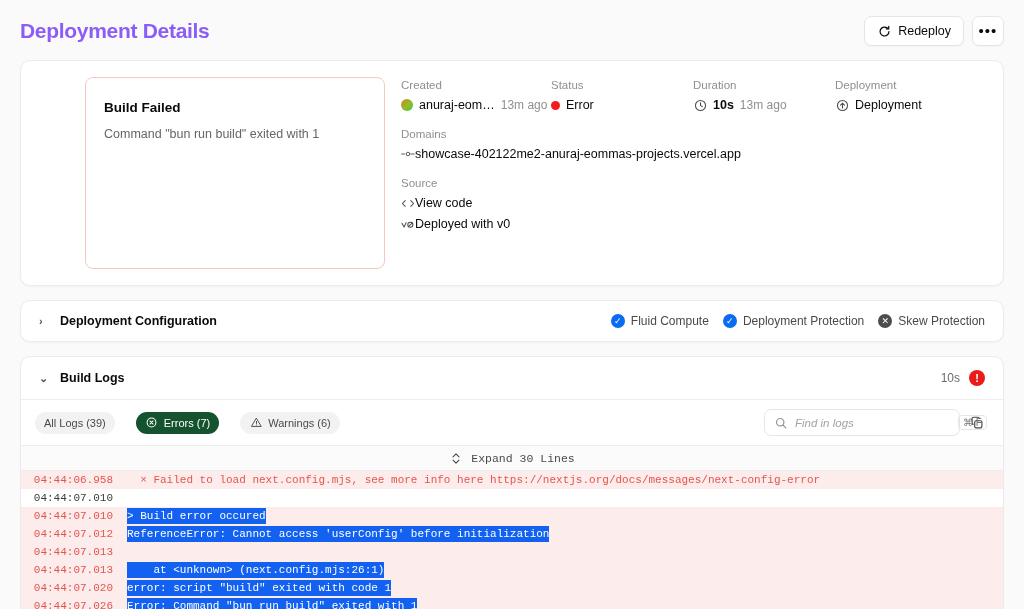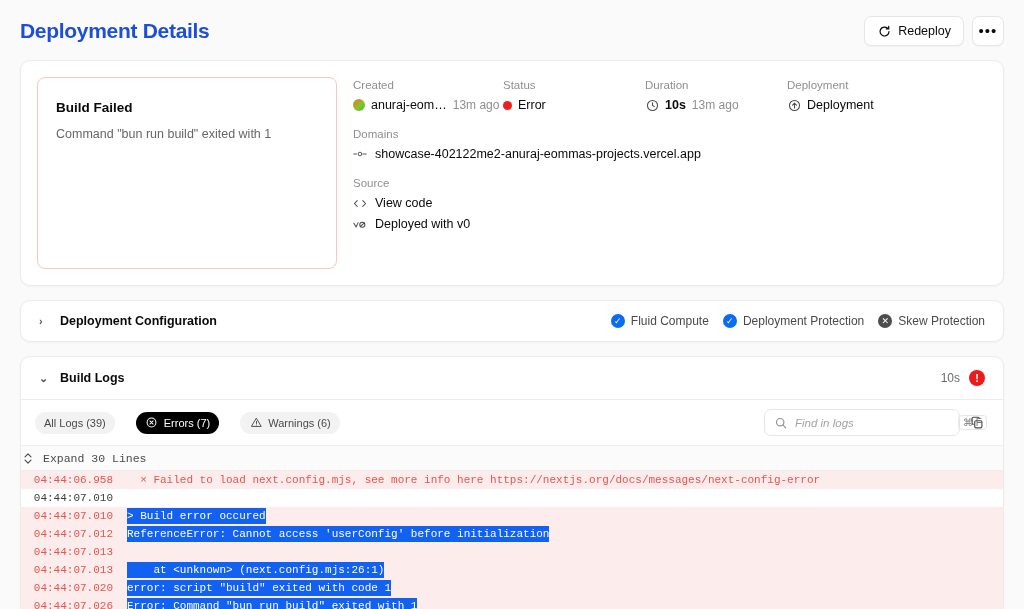--- a/index.html
+++ b/index.html
@@ -10,21 +10,21 @@
     color: #0a0a0a;
     overflow: hidden;
   }
   .page { width: 1024px; height: 609px; position: relative; }
 
   
   .page-header {
     display: flex; align-items: center; justify-content: space-between;
     padding: 16px 20px 14px 20px;
   }
-  .page-title { font-size: 21px; font-weight: 700; letter-spacing: -0.3px; color: #1d4ed8; }
+  .page-title { font-size: 21px; font-weight: 700; letter-spacing: -0.3px; color: #8b5cf6; }
   .header-actions { display: flex; align-items: center; gap: 8px; }
   .btn {
     display: inline-flex; align-items: center; gap: 7px;
     height: 30px; padding: 0 12px;
     background: #fff; border: 1px solid #e6e6e6; border-radius: 7px;
     font-size: 12.5px; font-weight: 500; color: #0a0a0a;
     box-shadow: 0 1px 1px rgba(0,0,0,.03);
     cursor: pointer; white-space: nowrap;
   }
   .btn-icon { width: 32px; padding: 0; justify-content: center; }
@@ -35,21 +35,21 @@
     background: #fff; border: 1px solid #ebebeb; border-radius: 10px;
     margin: 0 20px 14px 20px;
     box-shadow: 0 1px 2px rgba(0,0,0,.035);
   }
 
   
   .overview { display: flex; padding: 16px; gap: 16px; }
   .fail-box {
     width: 300px; min-height: 192px;
     border: 1px solid #f5c9c2; border-radius: 8px;
-    padding: 22px 18px; background: #fff;
+    padding: 22px 18px; background: #fff; margin-left: 48px;
   }
   .fail-title { font-size: 13.5px; font-weight: 700; margin-bottom: 12px; }
   .fail-desc { font-size: 12.5px; color: #666; }
 
   .meta { flex: 1; padding-top: 2px; }
   .meta-row { display: flex; }
   .meta-col { }
   .meta-col.c0 { width: 150px; }
   .meta-col.c1 { width: 142px; }
   .meta-col.c2 { width: 142px; }
@@ -59,21 +59,21 @@
   .meta-strong { font-weight: 600; }
 
   .avatar {
     width: 12px; height: 12px; border-radius: 50%;
     background: linear-gradient(135deg, #e07a1f 0%, #8fbf2a 55%, #3ec43e 100%);
     flex: none;
   }
   .dot-red { width: 9px; height: 9px; border-radius: 50%; background: #f21c1c; flex: none; }
 
   .meta-block { margin-top: 16px; }
-  .meta-link { display: flex; align-items: center; gap: 8px; font-size: 12.5px; color: #0a0a0a; margin-top: 7px; cursor: pointer; }
+  .meta-link { display: flex; align-items: center; gap: 0; font-size: 12.5px; color: #0a0a0a; margin-top: 7px; cursor: pointer; }
   .ico { width: 14px; height: 14px; flex: none; display: inline-flex; align-items: center; justify-content: center; color: #4a4a4a; }
 
   
   .config-row {
     display: flex; align-items: center; justify-content: space-between;
     padding: 13px 18px; cursor: pointer;
   }
   .config-left { display: flex; align-items: center; gap: 11px; font-size: 12.5px; font-weight: 600; }
   .chev { color: #555; font-size: 11px; width: 10px; display: inline-block; }
   .config-badges { display: flex; align-items: center; gap: 14px; }
@@ -101,40 +101,40 @@
     display: flex; align-items: center; justify-content: space-between;
     padding: 9px 14px; border-bottom: 1px solid #ededed;
   }
   .chips { display: flex; align-items: center; gap: 21px; }
   .chip {
     display: inline-flex; align-items: center; gap: 5px;
     height: 22px; padding: 0 9px; border-radius: 11px;
     font-size: 11px; color: #4a4a4a; background: #f2f2f2;
     cursor: pointer; white-space: nowrap;
   }
-  .chip.active { background: #000000; color: #fff; text-align: center; }
+  .chip.active { background: #14532d; color: #fff; text-align: center; }
   .search-wrap { display: flex; align-items: center; gap: 5px; }
   .search {
     display: flex; align-items: center; gap: 7px;
     width: 196px; height: 27px; padding: 0 7px 0 9px;
     border: 1px solid #e6e6e6; border-radius: 7px; background: #fff;
   }
   .search input {
     flex: 1; border: none; outline: none; font-size: 11.5px;
     font-family: "Liberation Sans", sans-serif; color: #0a0a0a; background: transparent; font-style: italic;
   }
   .search input::placeholder { color: #a3a3a3; }
   .kbd {
     border: 1px solid #e6e6e6; border-radius: 4px; padding: 1px 4px;
     font-size: 10px; color: #777; white-space: nowrap;
   }
   .copy-btn { width: 24px; height: 24px; display: inline-flex; align-items: center; justify-content: center; cursor: pointer; color: #4a4a4a; }
 
   .expand-bar {
-    display: flex; align-items: center; gap: 8px;
+    display: flex; align-items: center; justify-content: center; gap: 8px;
     height: 25px; background: #fbfbfb; border-bottom: 1px solid #ededed;
     font-family: "Liberation Mono", monospace; font-size: 11.5px; color: #4a4a4a;
     cursor: pointer;
   }
 
   .log-list { font-family: "Liberation Mono", monospace; font-size: 11px; }
   .log-line { display: flex; align-items: flex-start; padding: 1px 0 1px 10px; line-height: 16px; min-height: 16px; }
   .log-line.err { background: #fdecec; }
   .log-ts { width: 96px; flex: none; text-align: right; padding-right: 14px; color: #3d3d3d; white-space: pre; }
   .log-line.err .log-ts { color: #e3564e; }

